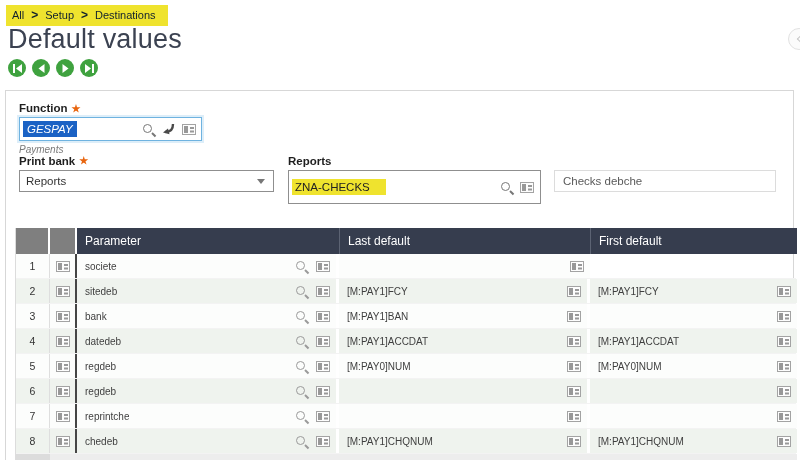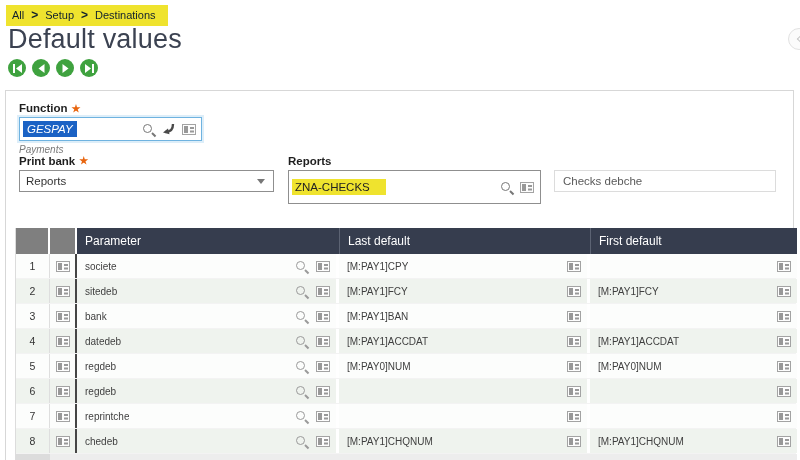--- a/index.html
+++ b/index.html
@@ -189,26 +189,20 @@
         <div class="c-ic">
             <span class="ic-card"></span>
           </div>
         <div class="c-cell">
             <span class="cell-text">societe</span>
           <span class="cell-icons">
               <span class="ic-search gray"></span>
               <span class="ic-card"></span>
             </span>
           </div>
-        <div class="c-cell">
-            <span class="cell-text">[M:PAY1]CPY</span>
-          <span class="cell-icons">
-              <span class="ic-card"></span>
-            </span>
-          </div>
         <div class="c-cell last">
             <span class="cell-text"></span>
           <span class="cell-icons">
               <span class="ic-card"></span>
             </span>
           </div>
       </div>
 
       <div class="trow even">
         <div class="c-num">2</div>

